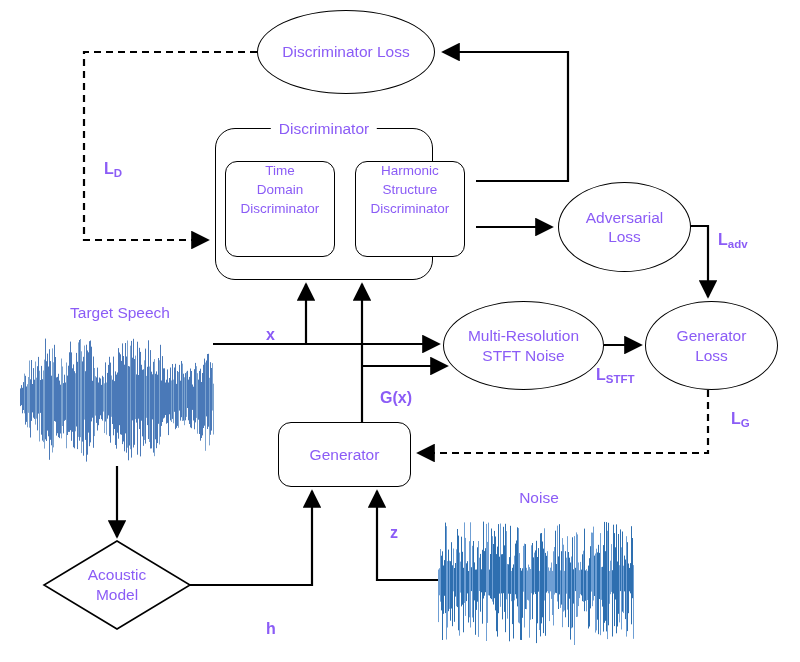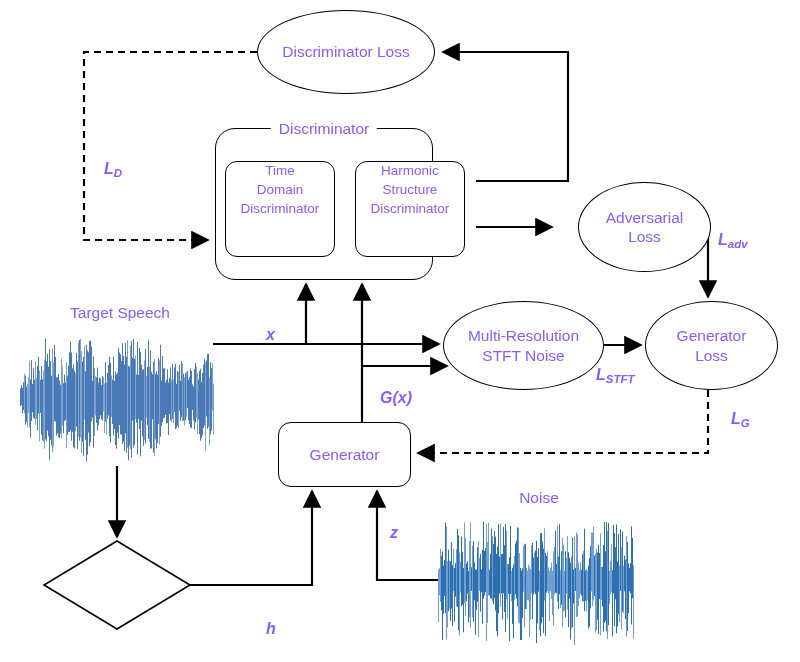--- a/index.html
+++ b/index.html
@@ -20,21 +20,21 @@
   .container-title{
     position:absolute;top:-10px;left:50%;transform:translateX(-50%);
     background:#ffffff;padding:0 8px;white-space:nowrap;font-size:15.5px;z-index:3;
   }
   .inner-box{
     position:absolute;box-sizing:border-box;border:1.5px solid #000;border-radius:12px;
     display:flex;flex-direction:column;align-items:center;
     text-align:center;font-size:13.5px;line-height:1.4;background:#ffffff;
   }
   .flabel{position:absolute;z-index:2;text-align:center;font-size:15.5px;line-height:1.2;}
-  .elabel{position:absolute;z-index:2;font-weight:bold;font-size:16px;white-space:nowrap;font-style:italic;}
+  .elabel{position:absolute;z-index:2;font-weight:bold;font-size:16px;white-space:nowrap;}
   .elabel sub{font-size:11.5px;font-weight:bold;vertical-align:-3px;letter-spacing:0;}
   .diamond-text{
     position:absolute;z-index:2;display:flex;flex-direction:column;align-items:center;
     justify-content:center;text-align:center;font-size:15.5px;line-height:1.3;
   }
 </style>
 </head>
 <body>
 
 <div id="stage">
@@ -470,39 +470,43 @@
       <span class="ln">Domain</span>
       <span class="ln">Discriminator</span>
     </div>
     <div class="inner-box" style="left:139px;top:32px;width:110px;height:96px;">
       <span class="ln">Harmonic</span>
       <span class="ln">Structure</span>
       <span class="ln">Discriminator</span>
     </div>
   </div>
 
-  <div class="node ellipse" style="left:578px;top:182px;width:133px;height:90px;">
+  <div class="node ellipse" style="left:558px;top:182px;width:133px;height:90px;">
     <span class="ln">Adversarial</span>
     <span class="ln">Loss</span>
   </div>
 
   <div class="node ellipse" style="left:443px;top:301px;width:161px;height:89px;">
     <span class="ln">Multi-Resolution</span>
     <span class="ln">STFT Noise</span>
   </div>
 
   <div class="node ellipse" style="left:645px;top:301px;width:133px;height:89px;">
     <span class="ln">Generator</span>
     <span class="ln">Loss</span>
   </div>
 
   <div class="node rounded" style="left:278px;top:422px;width:133px;height:65px;border-radius:13px;">
     <span>Generator</span>
   </div>
 
+  <div class="diamond-text" style="left:57px;top:564px;width:120px;height:42px;">
+    <span class="ln">Acoustic</span>
+    <span class="ln">Model</span>
+  </div>
 
   <div class="flabel" style="left:479px;top:489px;width:120px;">Noise</div>
   <div class="flabel" style="left:40px;top:304px;width:160px;">Target Speech</div>
 
   <div class="elabel" style="left:266px;top:326px;">x</div>
   <div class="elabel" style="left:380px;top:389px;">G(x)</div>
   <div class="elabel" style="left:390px;top:524px;">z</div>
   <div class="elabel" style="left:266px;top:620px;">h</div>
 
   <div class="elabel" style="left:104px;top:160px;">

